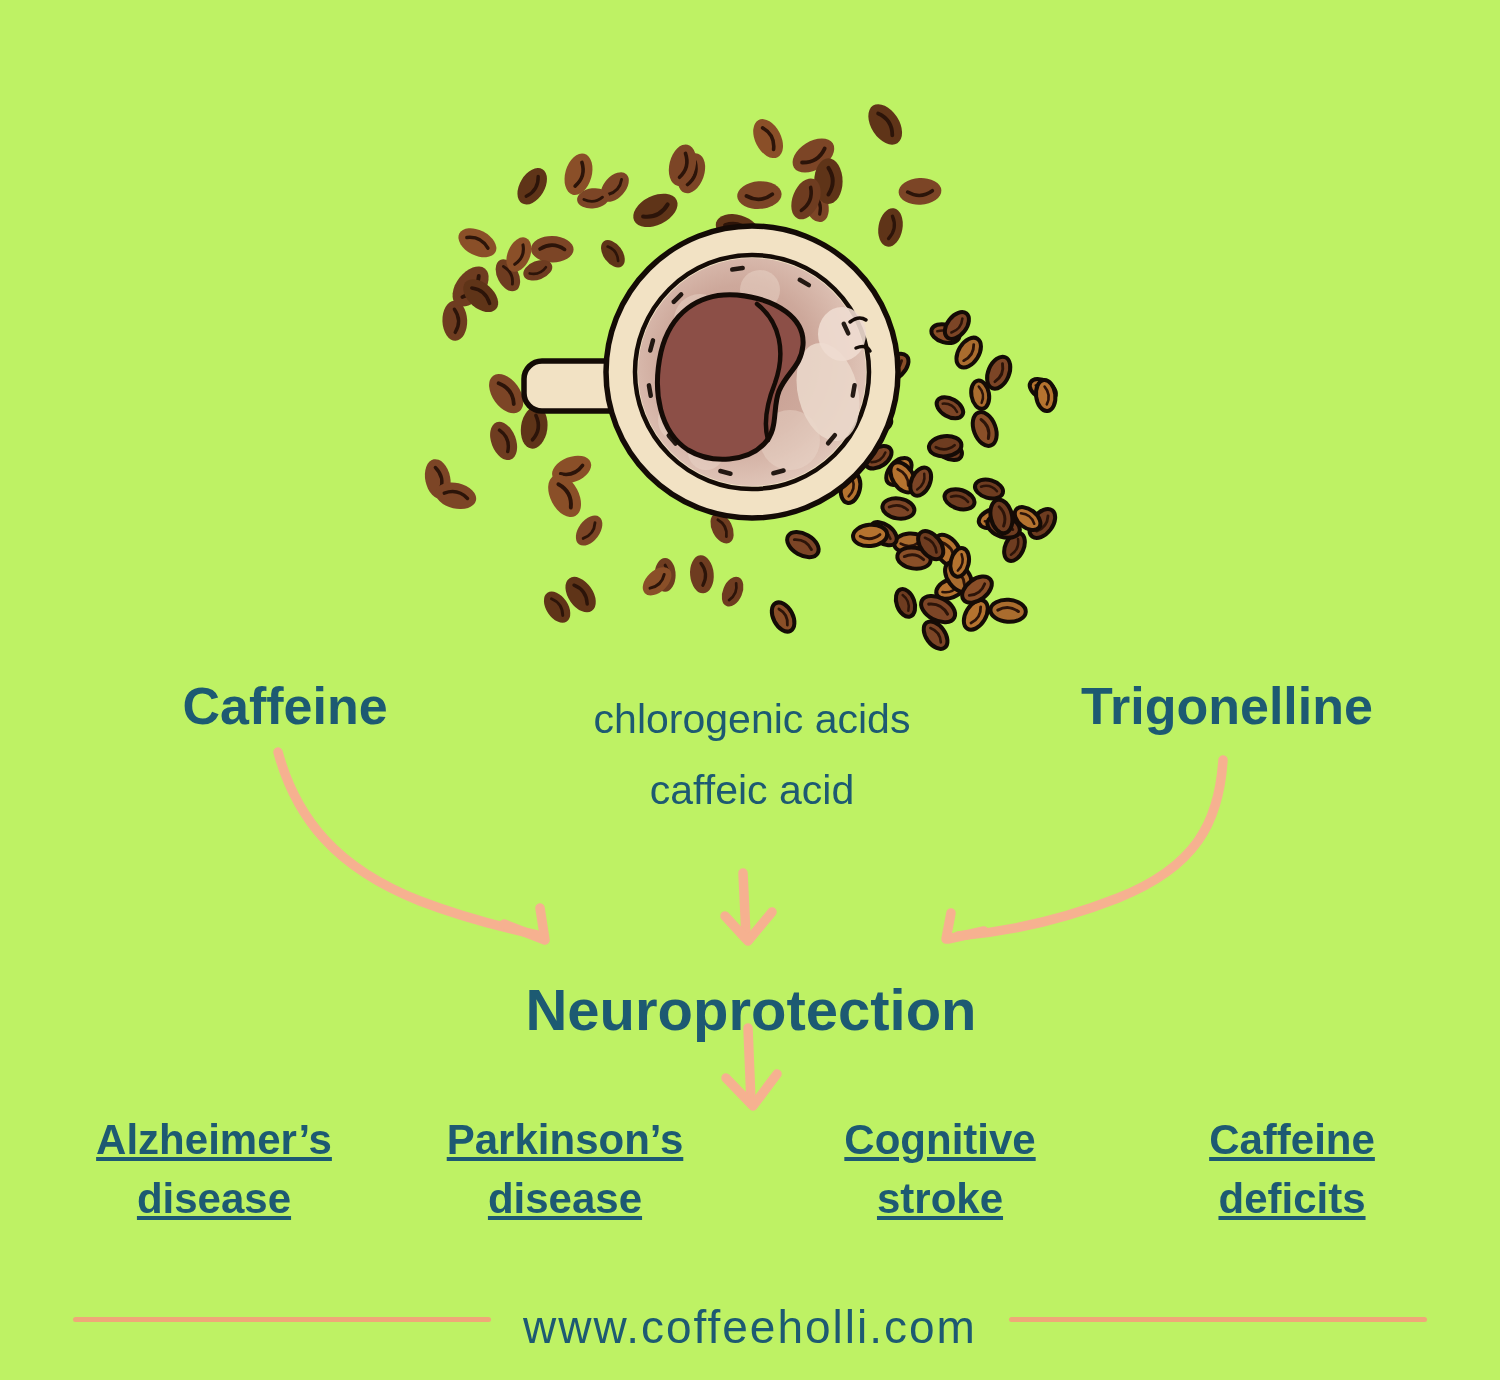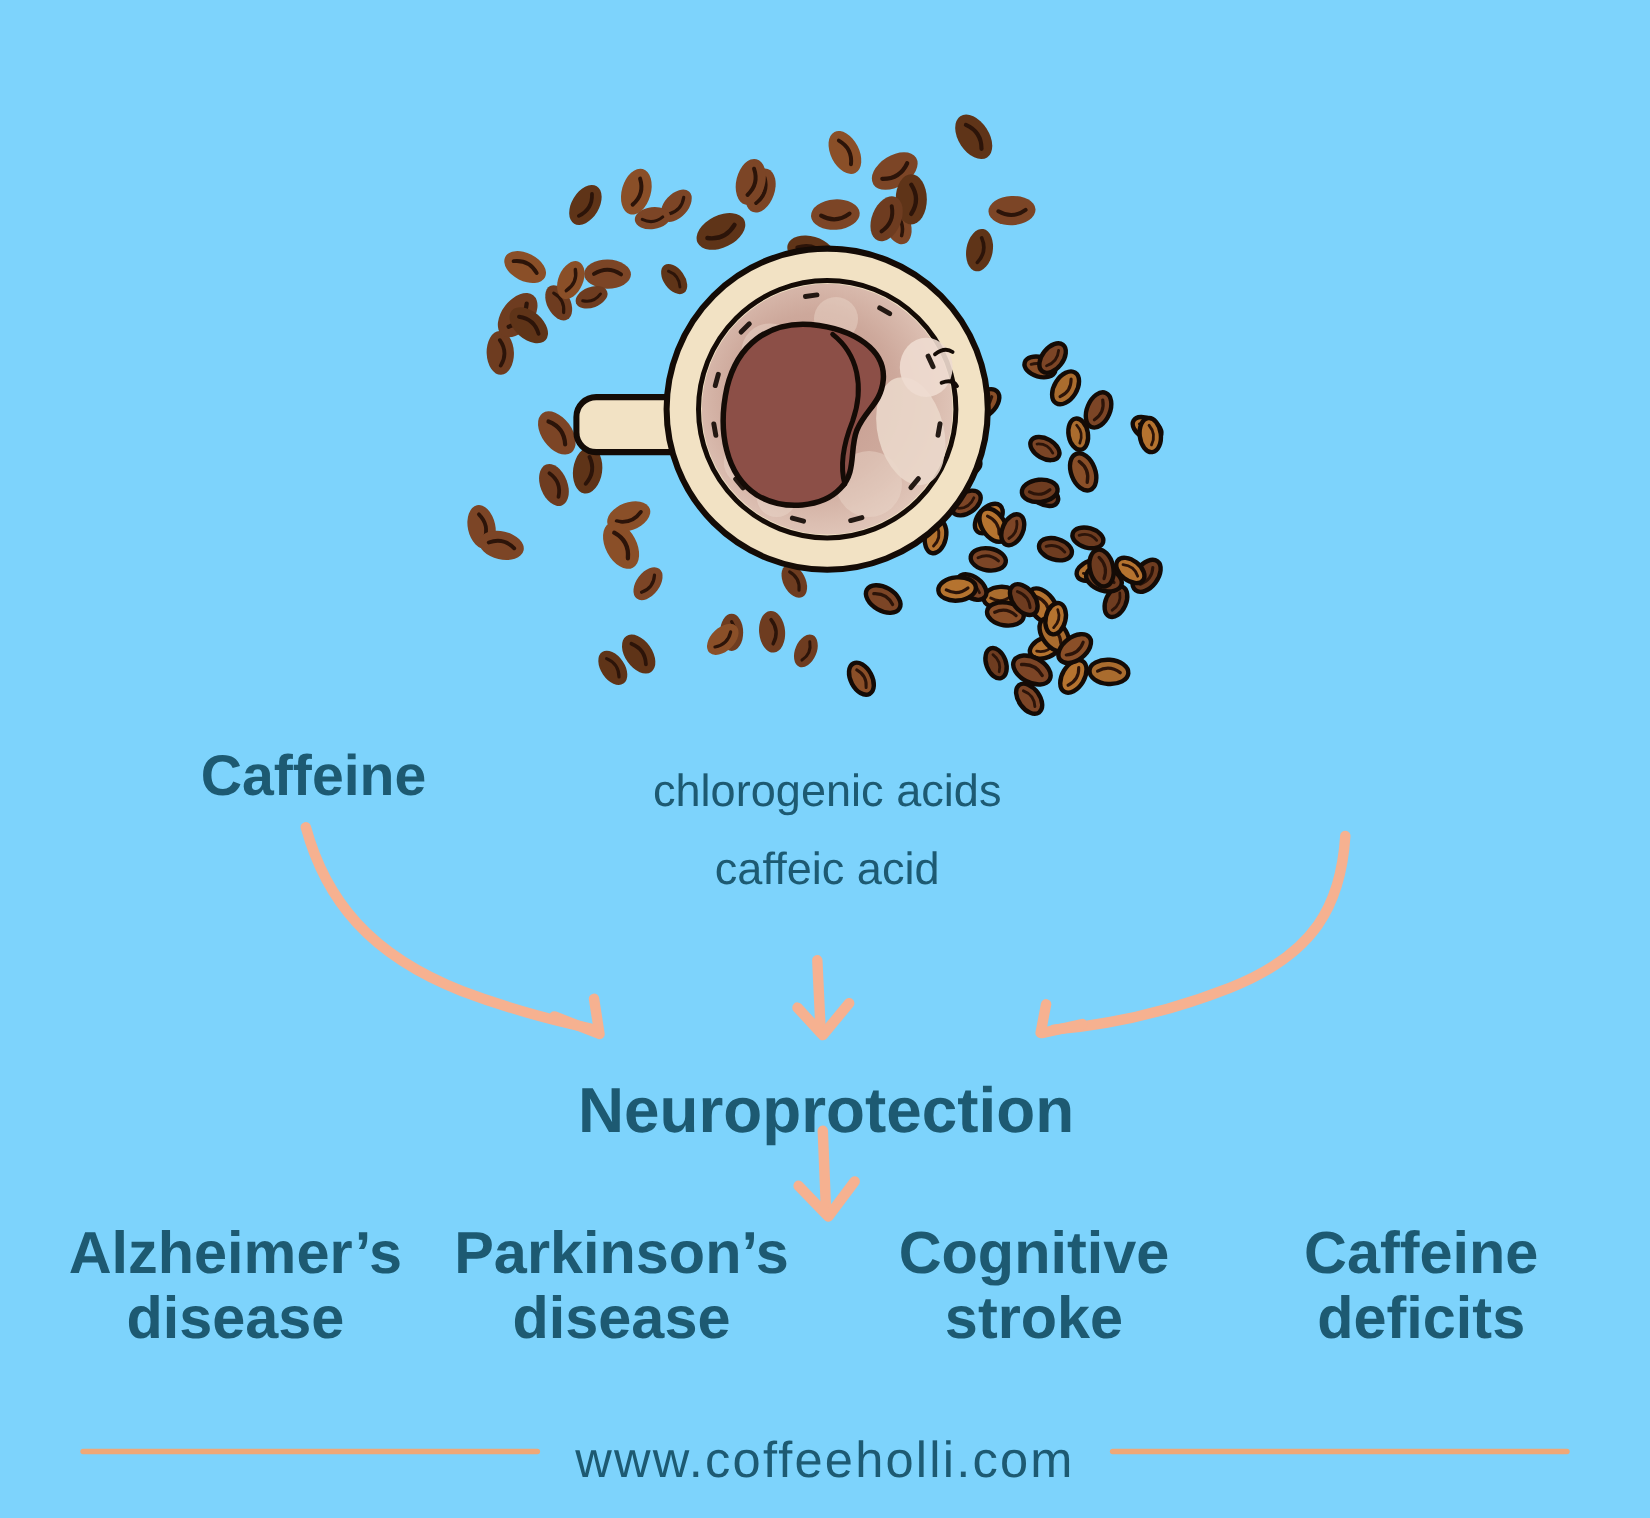--- a/index.html
+++ b/index.html
@@ -1,26 +1,26 @@
 <!DOCTYPE html>
 <html style="--teal: #1d5a72; --peach: #f6b190; --divider: #efa878;"><head>
 <meta charset="utf-8">
 <style>
   html,body{margin:0;padding:0;background:#000;}
   .stage{
-    position:relative;width:1500px;height:1380px;background:#7dd3fc;
+    position:relative;width:1500px;height:1380px;background:#bef264;
     font-family:"Liberation Sans",sans-serif;overflow:hidden;
   }
   .artwork{position:absolute;left:0;top:0;width:1500px;height:1380px;}
   .label{position:absolute;transform:translateX(-50%);text-align:center;
     color:var(--teal);white-space:nowrap;}
   .compound-title{font-size:52px;font-weight:700;line-height:60px;}
   .compound-sub{font-size:41px;font-weight:400;line-height:55px;margin-top:16px;}
   .hub-label{font-size:58px;font-weight:700;line-height:60px;}
-  .outcome{font-size:54px;font-weight:700;line-height:59px;}
+  .outcome{font-size:42px;font-weight:700;line-height:59px;text-decoration:underline;}
   .footer{
     position:absolute;left:23px;right:23px;top:1288px;height:62px;
     display:flex;align-items:center;justify-content:center;gap:32px;
   }
   .footer-line{flex:0 0 auto;width:418px;height:5px;border-radius:3px;
     background:var(--divider);}
   .footer-url{color:var(--teal);font-size:46px;font-weight:400;letter-spacing:2px;margin-top:16px;}
   .arrow{stroke:var(--peach);stroke-width:9.5;fill:none;stroke-linecap:round;stroke-linejoin:round;}
 </style>
 </head>
@@ -452,20 +452,21 @@
     </g>
   </svg>
 
   <div class="label compound-title" style="left:285px;top:676px;">Caffeine</div>
 
   <div class="label" style="left:752px;top:676px;">
     <div class="compound-sub">chlorogenic acids</div>
     <div class="compound-sub">caffeic acid</div>
   </div>
 
+  <div class="label compound-title" style="left:1227px;top:676px;">Trigonelline</div>
 
   <div class="label hub-label" style="left:751px;top:980px;">Neuroprotection</div>
 
   <div class="label outcome" style="left:214px;top:1110px;">
     <div>Alzheimer’s</div>
     <div>disease</div>
   </div>
   <div class="label outcome" style="left:565px;top:1110px;">
     <div>Parkinson’s</div>
     <div>disease</div>

